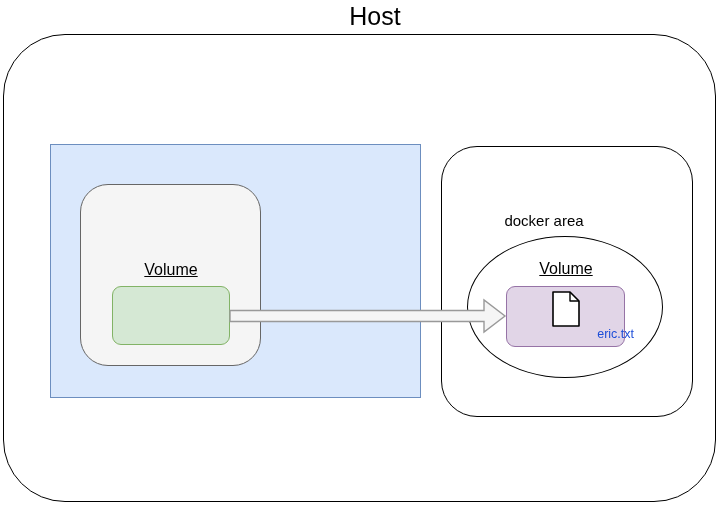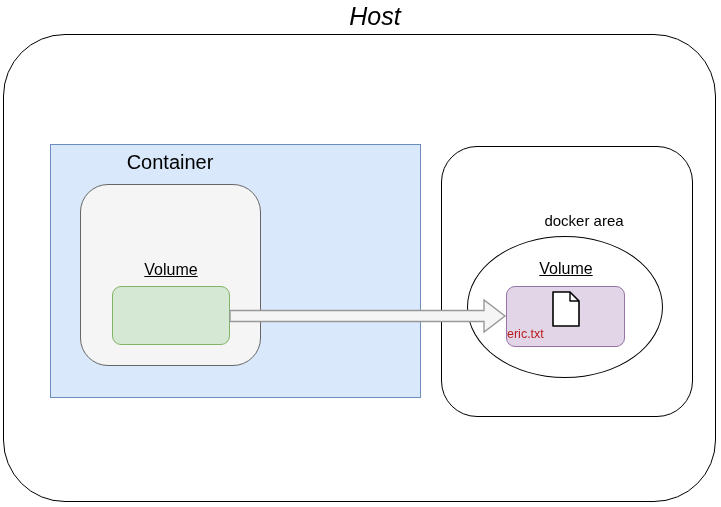--- a/index.html
+++ b/index.html
@@ -16,31 +16,31 @@
     background: #ffffff;
     overflow: hidden;
   }
   .label {
     position: absolute;
     text-align: center;
     white-space: nowrap;
     color: #000000;
     line-height: 1.15;
   }
-  .title-label   { font-size: 25px; font-style: italic; }
+  .title-label   { font-size: 25px; }
   .mid-label     { font-size: 20px; }
   .small-label   { font-size: 16px; text-decoration: underline; }
   .tiny-label    { font-size: 15px; }
 
   .host-label           { left: 275px; top: 2px;   width: 200px; }
   .docker-label         { left: 132px; top: 112px; width: 200px; }
   .host-directory-label { left: 465px; top: 112px; width: 200px; }
   .container-label      { left: 70px;  top: 151px; width: 200px; }
   .volume-left-label    { left: 71px;  top: 261px; width: 200px; }
-  .docker-area-label    { left: 484px; top: 212px; width: 200px; }
+  .docker-area-label    { left: 444px; top: 212px; width: 200px; }
   .volume-right-label   { left: 466px; top: 260px; width: 200px; }
 
   .host-box {
     position: absolute;
     left: 3px; top: 34px;
     width: 713px; height: 468px;
     border: 1.6px solid var(--outline, #000000);
     border-radius: 62px;
     background: transparent;
     box-sizing: border-box;
@@ -98,44 +98,43 @@
     border-radius: 9px;
     box-sizing: border-box;
   }
   .file-icon-svg {
     position: absolute;
     left: 45px; top: 4px;
     width: 28px; height: 36px;
   }
   .eric-label {
     position: absolute;
-    left: 0; top: 40px;
+    left: 8px; top: 40px;
     width: 119px;
-    text-align: left;
+    text-align: right;
     font-size: 12.5px;
-    color: #b91c1c;
+    color: #1d4ed8;
   }
   .mount-arrow-svg {
     position: absolute;
     left: 0; top: 0;
     width: 721px; height: 507px;
     pointer-events: none;
   }
 </style>
 </head>
 <body>
 
 <div class="canvas">
 
   <div class="label title-label host-label">Host</div>
   <div class="host-box"></div>
 
   <div class="docker-box"></div>
 
-  <div class="label mid-label container-label">Container</div>
   <div class="container-box"></div>
 
   <div class="label small-label volume-left-label">Volume</div>
   <div class="volume-green-box"></div>
 
   <div class="host-directory-box"></div>
 
   <div class="label tiny-label docker-area-label">docker area</div>
   <div class="docker-area-ellipse"></div>
 

